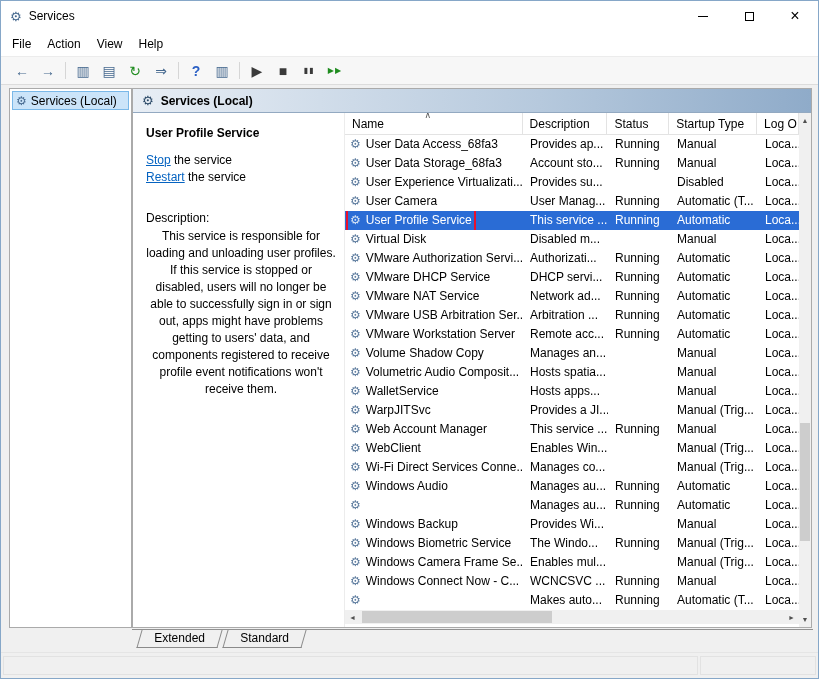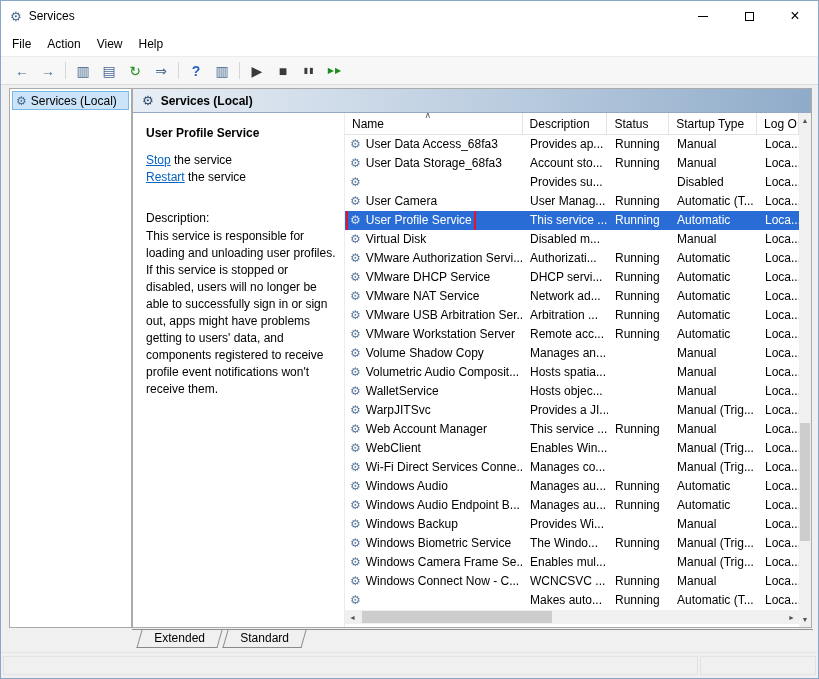--- a/index.html
+++ b/index.html
@@ -26,21 +26,21 @@
 .tree-icon{font-size:12px;color:#46698f;}
 .right-panel{position:absolute;left:131px;top:3px;width:680px;height:540px;background:#fff;border:1px solid #aaa;}
 .pane-header{height:24px;background:linear-gradient(to right,#e8eef5 0%,#b6c9dd 60%,#8fabc9 100%);display:flex;align-items:center;gap:7px;padding-left:9px;font-weight:bold;border-bottom:1px solid #93a9c1;}
 .pane-header-icon{font-size:13px;color:#2c4a68;}
 .pane-content{display:flex;height:514px;width:678px;}
 .detail-pane{width:211px;padding:13px 10px 0 13px;overflow:hidden;}
 .detail-title{font-weight:bold;margin-bottom:13px;}
 .detail-action{margin-bottom:3px;}
 a.link{color:var(--link,#0563c1);text-decoration:underline;cursor:pointer;}
 .desc-label{margin-top:27px;}
-.desc-text{margin-top:3px;line-height:17px;width:190px;}
+.desc-text{margin-top:3px;line-height:17px;width:190px;text-align:center;}
 .list-area{width:455px;position:relative;border-left:1px solid #ececec;flex:none;}
 .list-header{display:flex;height:22px;border-bottom:1px solid #e3e3e3;}
 .hcell{position:relative;border-right:1px solid #e3e3e3;padding:4px 0 0 7px;white-space:nowrap;overflow:hidden;}
 .sort-caret{position:absolute;top:-3px;left:45%;font-size:9px;color:#555;}
 .list-rows{height:475px;overflow:hidden;background:#fff;}
 .lrow{display:flex;height:19px;}
 .cell{white-space:nowrap;overflow:hidden;line-height:19px;padding-left:7px;flex:none;}
 .cell.name{padding-left:3px;}
 .namewrap{display:inline-flex;align-items:center;gap:5px;height:19px;padding:0 2px;}
 .svc-icon{font-size:12px;color:#5b7a9d;}
@@ -155,20 +155,21 @@
                     <span>User Data Storage_68fa3</span>
                   </span></div>
                 <div class="cell" style="width: 85px;">Account sto...</div>
                 <div class="cell" style="width: 62px;">Running</div>
                 <div class="cell" style="width: 88px;">Manual</div>
                 <div class="cell" style="width: 42px;">Loca...</div>
               </div>
               <div class="lrow">
                 <div class="cell name" style="width: 178px;"><span class="namewrap">
                     <span class="svc-icon">⚙</span>
+                    <span>User Experience Virtualizati...</span>
                   </span></div>
                 <div class="cell" style="width: 85px;">Provides su...</div>
                 <div class="cell" style="width: 62px;"></div>
                 <div class="cell" style="width: 88px;">Disabled</div>
                 <div class="cell" style="width: 42px;">Loca...</div>
               </div>
               <div class="lrow">
                 <div class="cell name" style="width: 178px;"><span class="namewrap">
                     <span class="svc-icon">⚙</span>
                     <span>User Camera</span>
@@ -266,21 +267,21 @@
                 <div class="cell" style="width: 85px;">Hosts spatia...</div>
                 <div class="cell" style="width: 62px;"></div>
                 <div class="cell" style="width: 88px;">Manual</div>
                 <div class="cell" style="width: 42px;">Loca...</div>
               </div>
               <div class="lrow">
                 <div class="cell name" style="width: 178px;"><span class="namewrap">
                     <span class="svc-icon">⚙</span>
                     <span>WalletService</span>
                   </span></div>
-                <div class="cell" style="width: 85px;">Hosts objec...</div>
+                <div class="cell" style="width: 85px;">Hosts apps...</div>
                 <div class="cell" style="width: 62px;"></div>
                 <div class="cell" style="width: 88px;">Manual</div>
                 <div class="cell" style="width: 42px;">Loca...</div>
               </div>
               <div class="lrow">
                 <div class="cell name" style="width: 178px;"><span class="namewrap">
                     <span class="svc-icon">⚙</span>
                     <span>WarpJITSvc</span>
                   </span></div>
                 <div class="cell" style="width: 85px;">Provides a JI...</div>
@@ -324,21 +325,20 @@
                     <span>Windows Audio</span>
                   </span></div>
                 <div class="cell" style="width: 85px;">Manages au...</div>
                 <div class="cell" style="width: 62px;">Running</div>
                 <div class="cell" style="width: 88px;">Automatic</div>
                 <div class="cell" style="width: 42px;">Loca...</div>
               </div>
               <div class="lrow">
                 <div class="cell name" style="width: 178px;"><span class="namewrap">
                     <span class="svc-icon">⚙</span>
-                    <span>Windows Audio Endpoint B...</span>
                   </span></div>
                 <div class="cell" style="width: 85px;">Manages au...</div>
                 <div class="cell" style="width: 62px;">Running</div>
                 <div class="cell" style="width: 88px;">Automatic</div>
                 <div class="cell" style="width: 42px;">Loca...</div>
               </div>
               <div class="lrow">
                 <div class="cell name" style="width: 178px;"><span class="namewrap">
                     <span class="svc-icon">⚙</span>
                     <span>Windows Backup</span>

